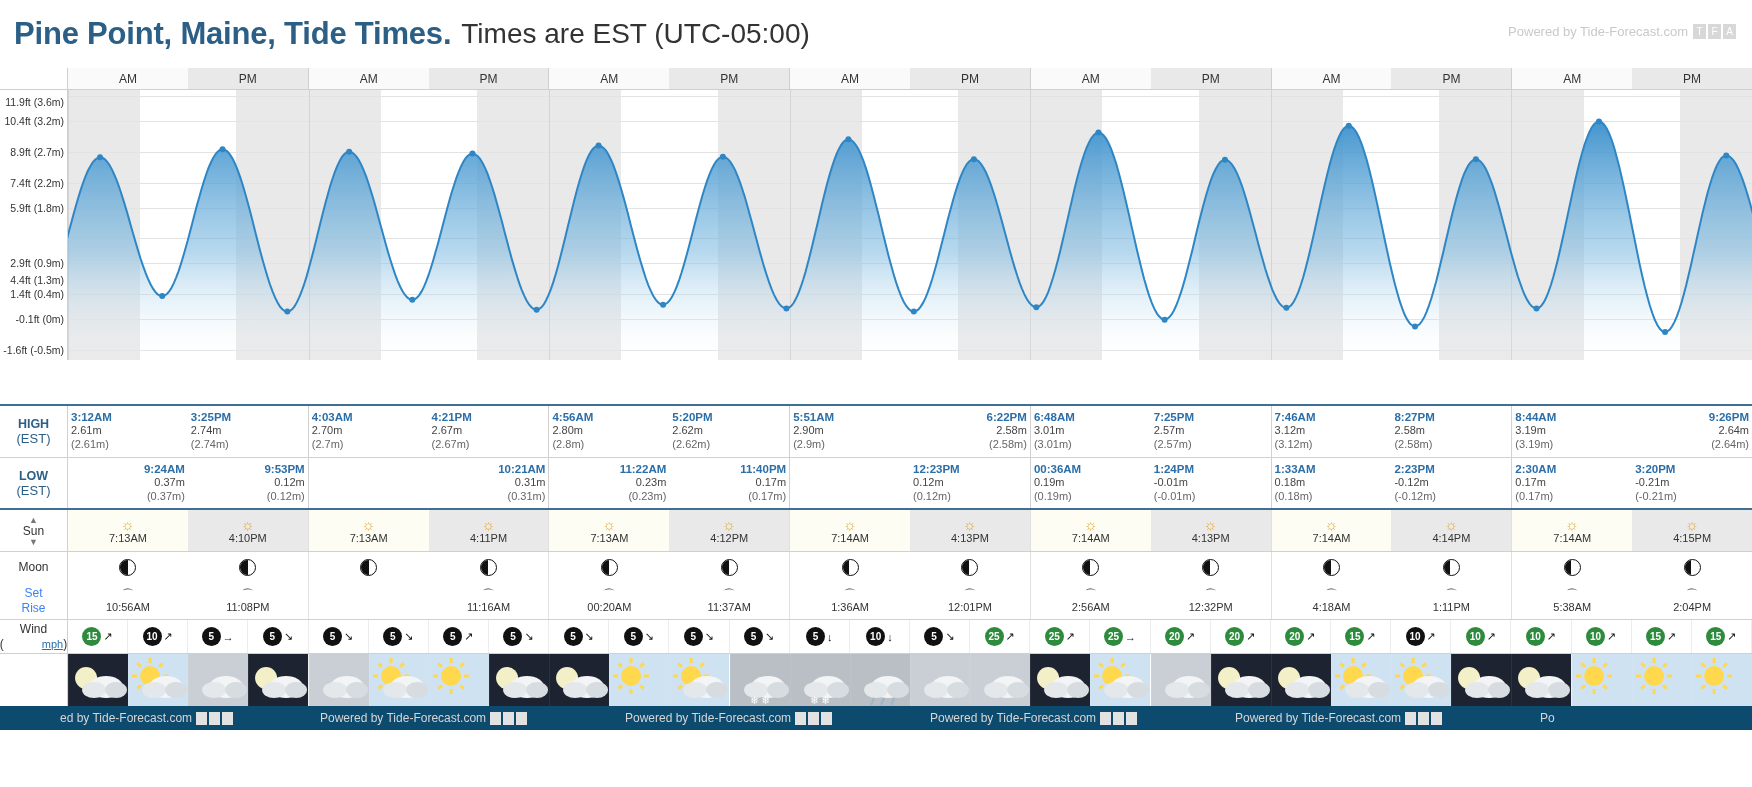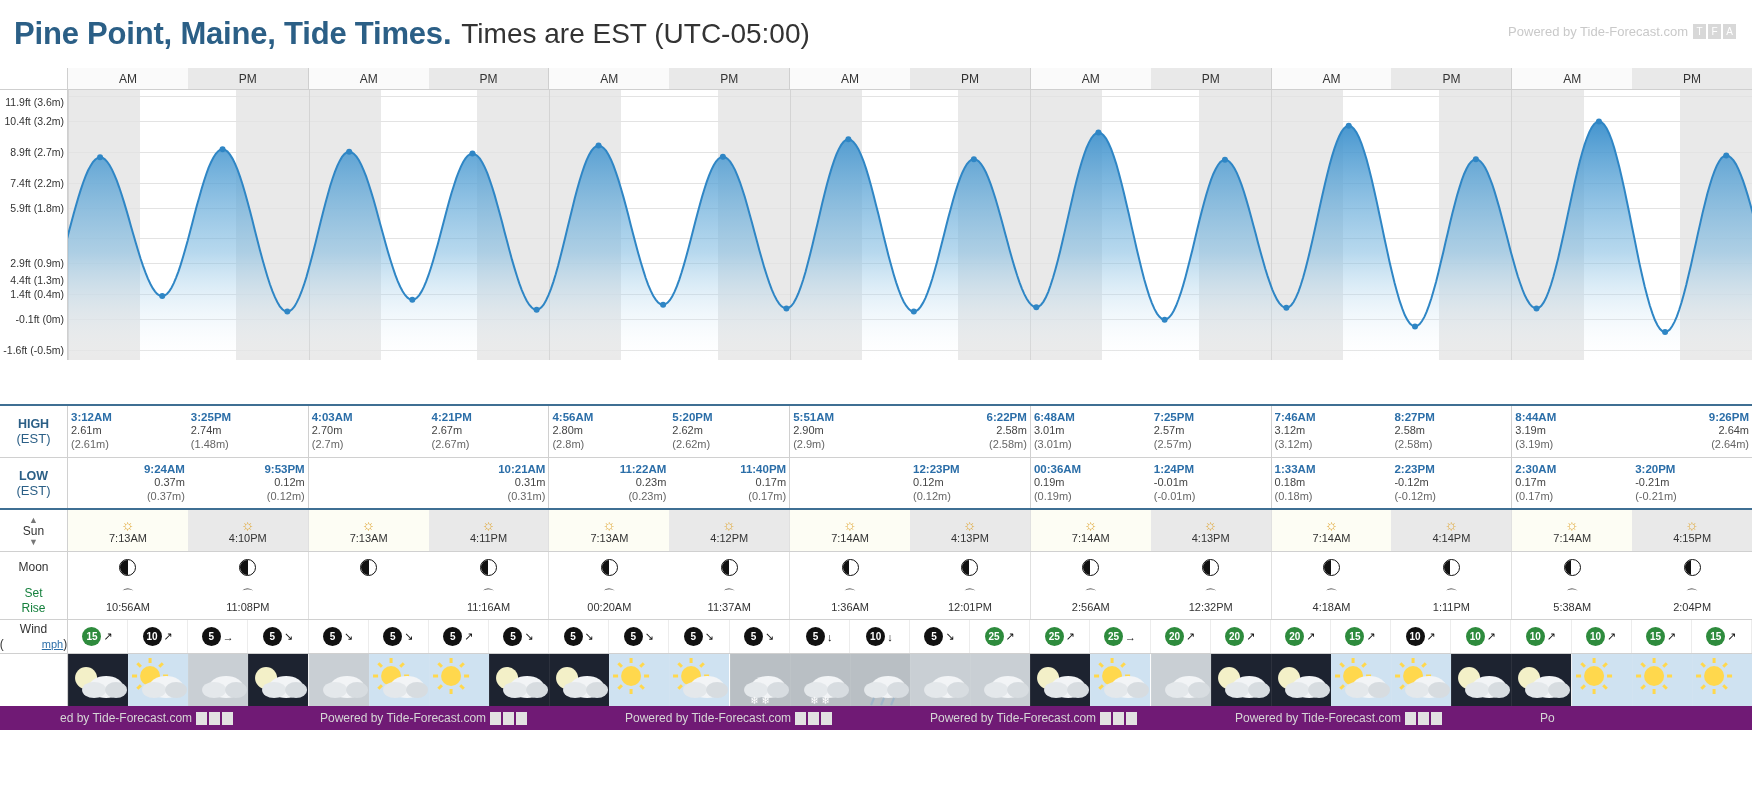--- a/index.html
+++ b/index.html
@@ -142,21 +142,21 @@
 
   .moonrow { display:flex; min-height:30px; border-bottom:0; }
   .moonrow .rowlabel { font-weight:normal; color:#333; font-size:12px; border-right:1px solid #d0d0d0;}
   .moonrow .day { flex:1 1 0; display:flex; border-right:1px solid #e0e0e0; }
   .moonrow .day:last-child{border-right:none;}
   .moonrow .half { flex:1 1 0; display:flex; align-items:center; justify-content:center;}
   .moonph { width:17px; height:17px; border-radius:50%; border:1.5px solid #111; position:relative; overflow:hidden; background:#fff;}
   .moonph .dk { position:absolute; top:0; bottom:0; background:#111; }
 
   .setriserow { display:flex; min-height:38px; border-bottom:1px solid #d0d0d0; }
-  .setriserow .rowlabel { font-weight:normal; color:#15803d; font-size:12px; line-height:1.2; border-right:1px solid #d0d0d0;}
+  .setriserow .rowlabel { font-weight:normal; color:#3b82f6; font-size:12px; line-height:1.2; border-right:1px solid #d0d0d0;}
   .setriserow .day { flex:1 1 0; display:flex; border-right:1px solid #e0e0e0;}
   .setriserow .day:last-child{border-right:none;}
   .setriserow .half { flex:1 1 0; display:flex; flex-direction:column; align-items:center; justify-content:center; font-size:11px;}
 
   
   .windrow { display:flex; min-height:34px; border-bottom:1px solid #d0d0d0; align-items:stretch;}
   .windrow .rowlabel { font-weight:normal; color:#333; font-size:12px; line-height:1.25; border-right:1px solid #d0d0d0;}
   .windrow .rowlabel a { color:#2b6ea8; text-decoration:underline; font-size:11px;padding-left:38px;}
   .windcells { flex:1 1 auto; display:flex; }
   .windcell { flex:1 1 0; display:flex; align-items:center; justify-content:center; gap:2px; border-right:1px solid #ececec;}
@@ -169,21 +169,21 @@
 
   
   .wxrow { display:flex; height:52px; }
   .wxrow .rowlabel { width:68px; flex:0 0 68px; border-right:1px solid #d0d0d0;}
   .wxcells { flex:1 1 auto; display:flex; }
   .wxcell { flex:1 1 0; position:relative; overflow:hidden; display:flex; align-items:center; justify-content:center; }
 
   
   .footer {
     height: 24px; display:flex; align-items:center; position:relative;
-    background:#701a75;
+    background:#0c4a6e;
   }
   .foot-wm {
     position:absolute; font-size:12px; color:#d6d6d6; display:flex; align-items:center; gap:4px;
     white-space:nowrap;
   }
   .foot-wm i { display:block;width:11px;height:13px;background:#e2e2e2;}
 </style>
 </head>
 <body>
 
@@ -332,21 +332,21 @@
             <div class="ev">
               <div class="t">3:12AM</div>
               <div class="m">2.61m</div>
               <div class="f">(2.61m)</div>
             </div>
           </div>
           <div class="half">
             <div class="ev">
               <div class="t">3:25PM</div>
               <div class="m">2.74m</div>
-              <div class="f">(1.48m)</div>
+              <div class="f">(2.74m)</div>
             </div>
           </div>
         </div>
         <div class="day">
           <div class="half">
             <div class="ev">
               <div class="t">4:03AM</div>
               <div class="m">2.70m</div>
               <div class="f">(2.7m)</div>
             </div>

